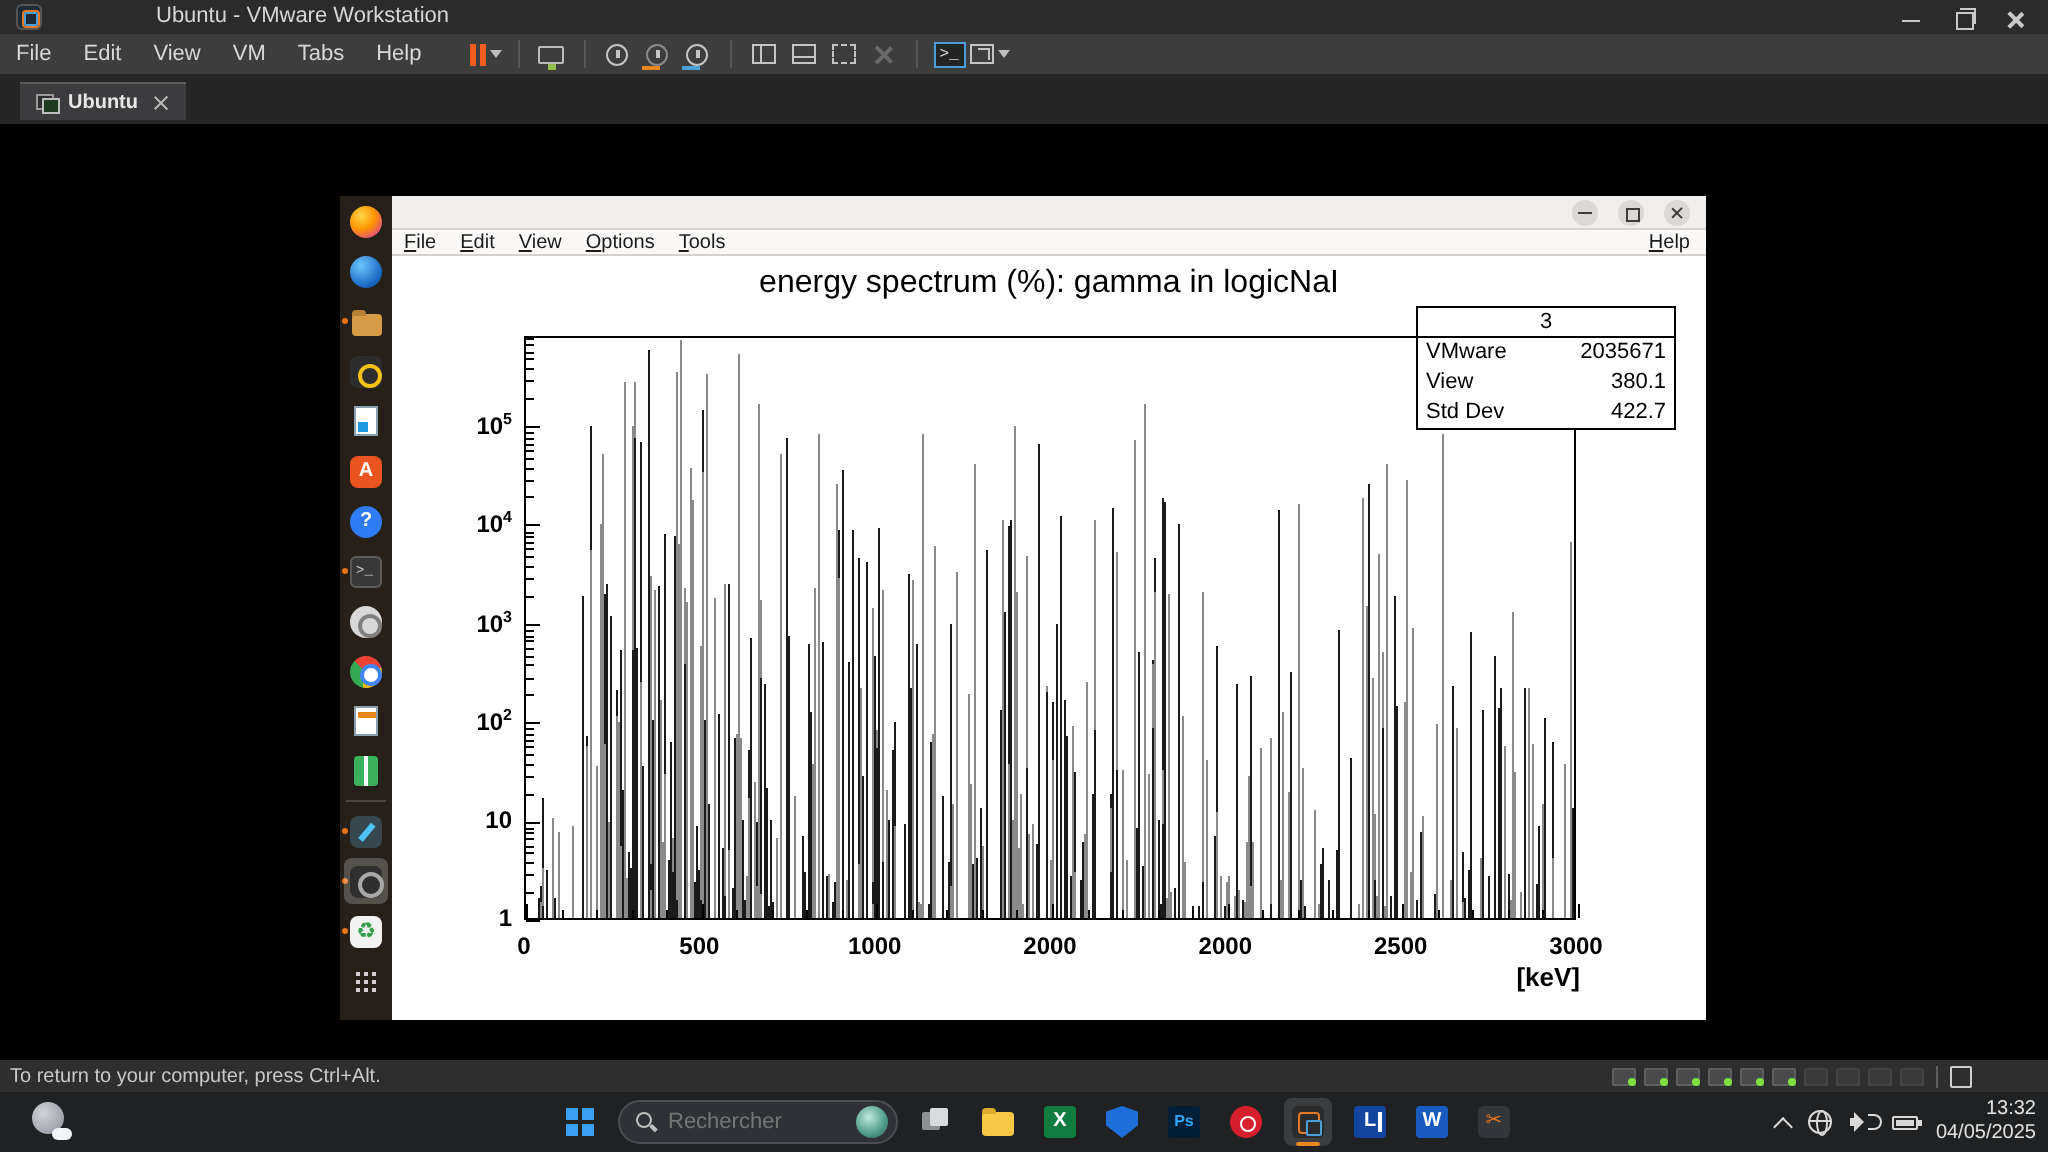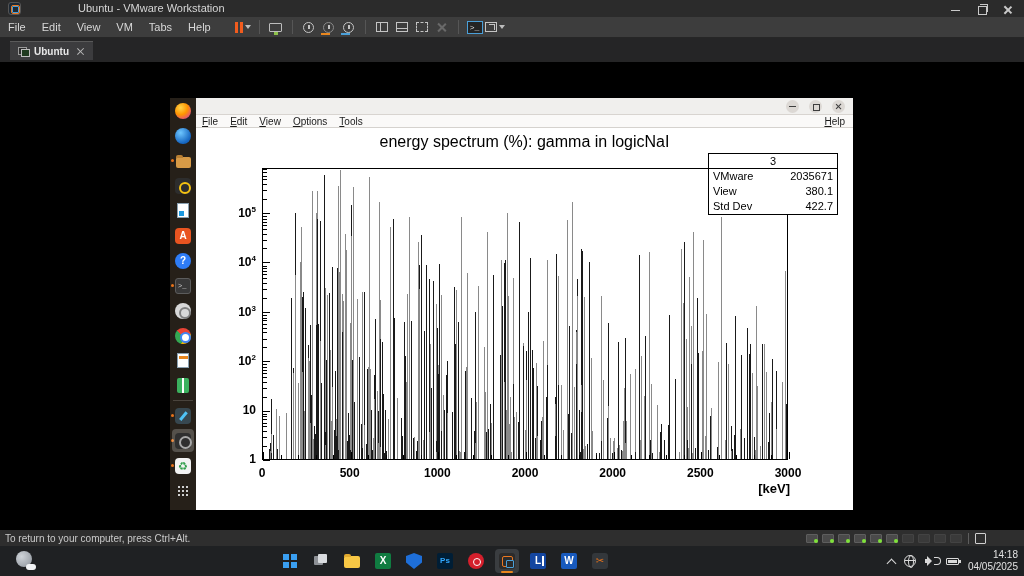--- a/index.html
+++ b/index.html
@@ -979,20 +979,25 @@
 
 <div id="taskbar">
   <div id="weather">
     <span class="moon"></span>
     <span class="cloud"></span>
   </div>
   <div id="tb-center">
     <div id="start-btn">
         <i></i>
       </div>
+    <div id="search-pill">
+      <span class="mag"></span>
+      <input type="text" readonly="" placeholder="Rechercher" style="">
+      <span class="bird"></span>
+    </div>
     <div id="pinned-apps" style="display:flex; gap:7px;">
         <div class="tb-icon">
           <span class="ti task-view"></span>
         </div>
         <div class="tb-icon">
           <span class="ti file-explorer"></span>
         </div>
         <div class="tb-icon">
           <span class="ti excel">X</span>
         </div>
@@ -1020,17 +1025,17 @@
       </div>
   </div>
   <div id="tray">
     <span class="chev"></span>
     <span class="globe"></span>
     <span class="spk">
         <i></i>
       </span>
     <span class="bat"></span>
     <div id="clockblock">
-      <div>14:18</div>
+      <div>13:32</div>
       <div>04/05/2025</div>
     </div>
   </div>
 </div>
 
 </body></html>

